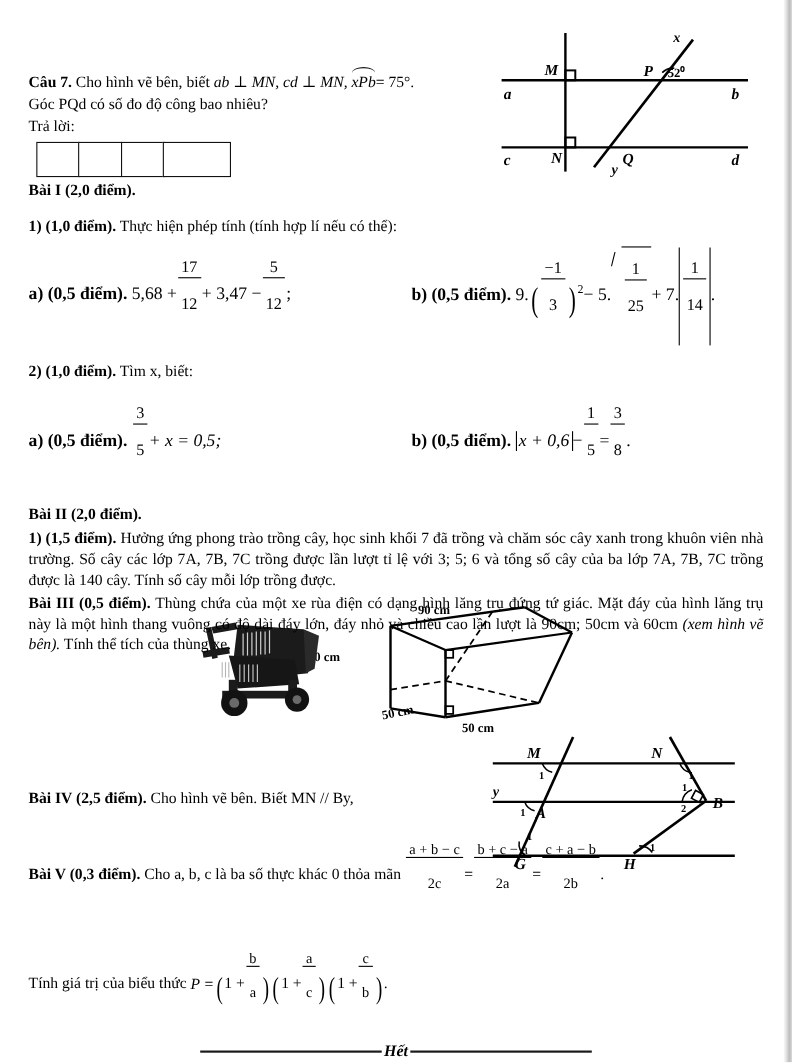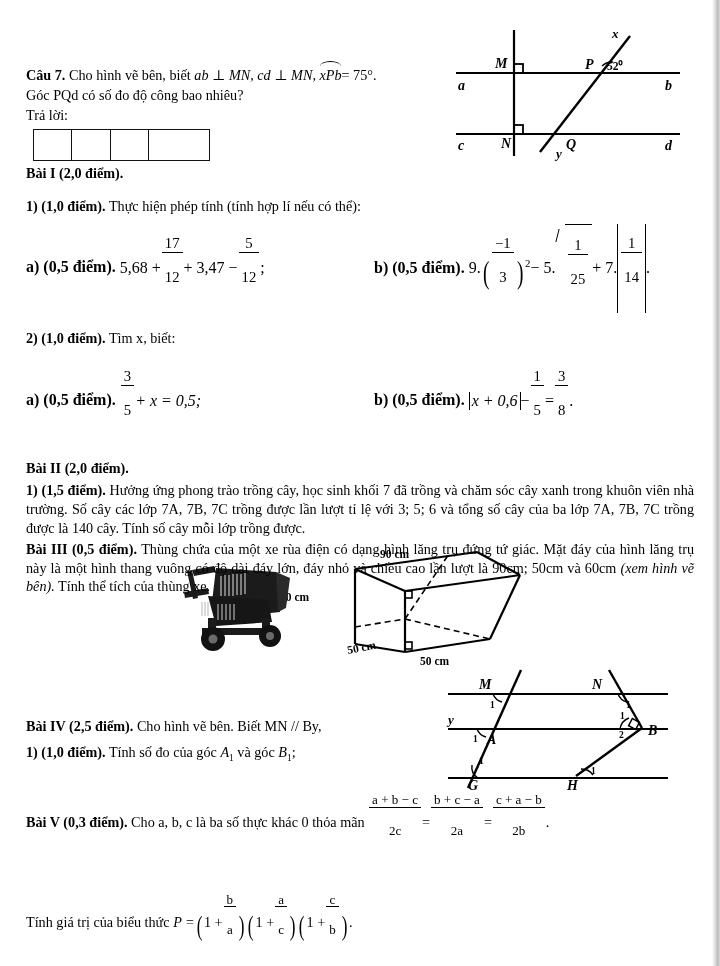--- a/index.html
+++ b/index.html
@@ -362,27 +362,20 @@
       <span>Tính thể tích của thùng xe.</span>
     </p>
 
     <div style="height:120px;"></div>
 
     <div style="width:416px;">
       <p class="ln just">
         <b>Bài IV (2,5 điểm).</b>
         <span>Cho hình vẽ bên. Biết MN // By,</span>
       </p>
-      <p class="ln" style="margin-top:7px;">
-        <b>1) (1,0 điểm).</b>
-        <span>Tính số đo của góc</span>
-        <span class="mi">A</span><span class="sub">1</span>
-        <span>và góc</span>
-        <span class="mi">B</span><span class="sub">1</span><span>;</span>
-      </p>
     </div>
 
     <p class="ln" style="margin-top:17px;">
       <b>Bài V (0,3 điểm).</b>
       <span>Cho a, b, c là ba số thực khác 0 thỏa mãn</span>
       <span class="math"><span class="frac"><span class="num">a + b − c</span><span class="den">2c</span></span><span style="font-style:normal">=</span><span class="frac"><span class="num">b + c − a</span><span class="den">2a</span></span><span style="font-style:normal">=</span><span class="frac"><span class="num">c + a − b</span><span class="den">2b</span></span><span style="font-style:normal">.</span></span>
     </p>
     <p class="ln" style="margin-top:14px;">
       <span>Tính giá trị của biểu thức</span>
       <span class="math"><span class="it">P =</span><span class="paren-big">(</span><span style="font-style:normal">1 +</span><span class="frac"><span class="num">b</span><span class="den">a</span></span><span class="paren-big">)</span><span class="paren-big">(</span><span style="font-style:normal">1 +</span><span class="frac"><span class="num">a</span><span class="den">c</span></span><span class="paren-big">)</span><span class="paren-big">(</span><span style="font-style:normal">1 +</span><span class="frac"><span class="num">c</span><span class="den">b</span></span><span class="paren-big">)</span><span style="font-style:normal">.</span></span>

